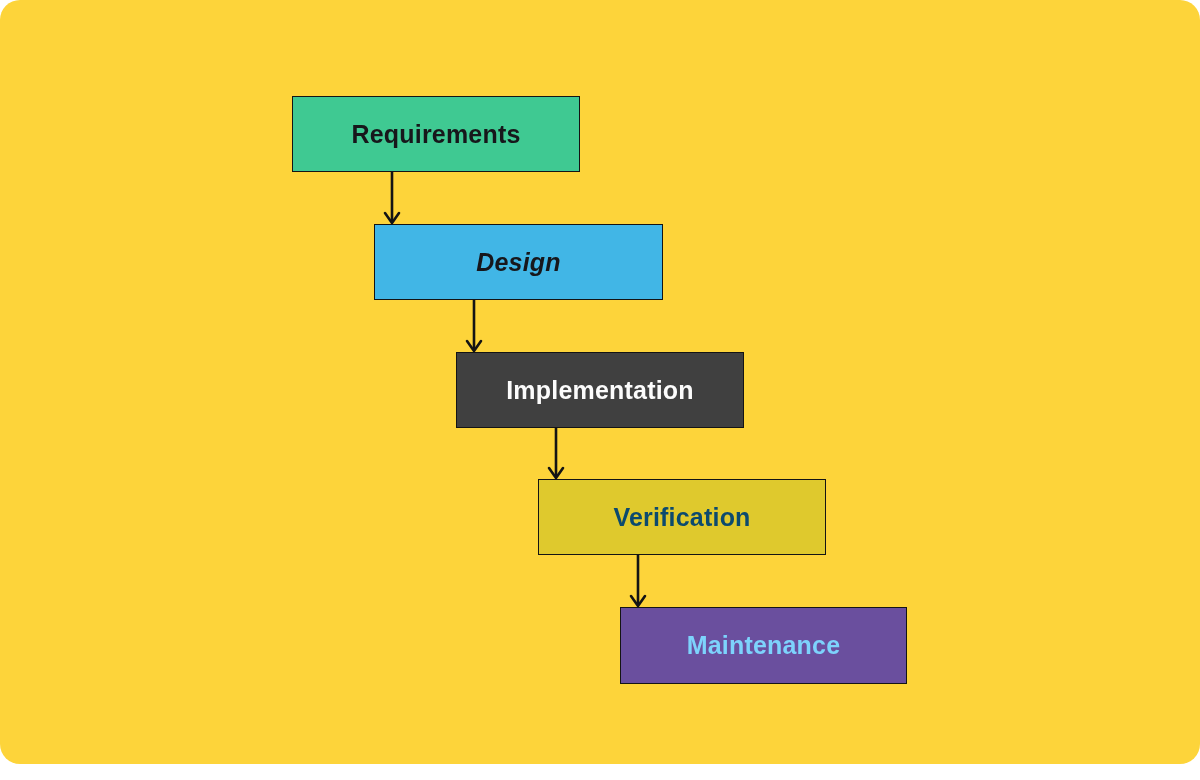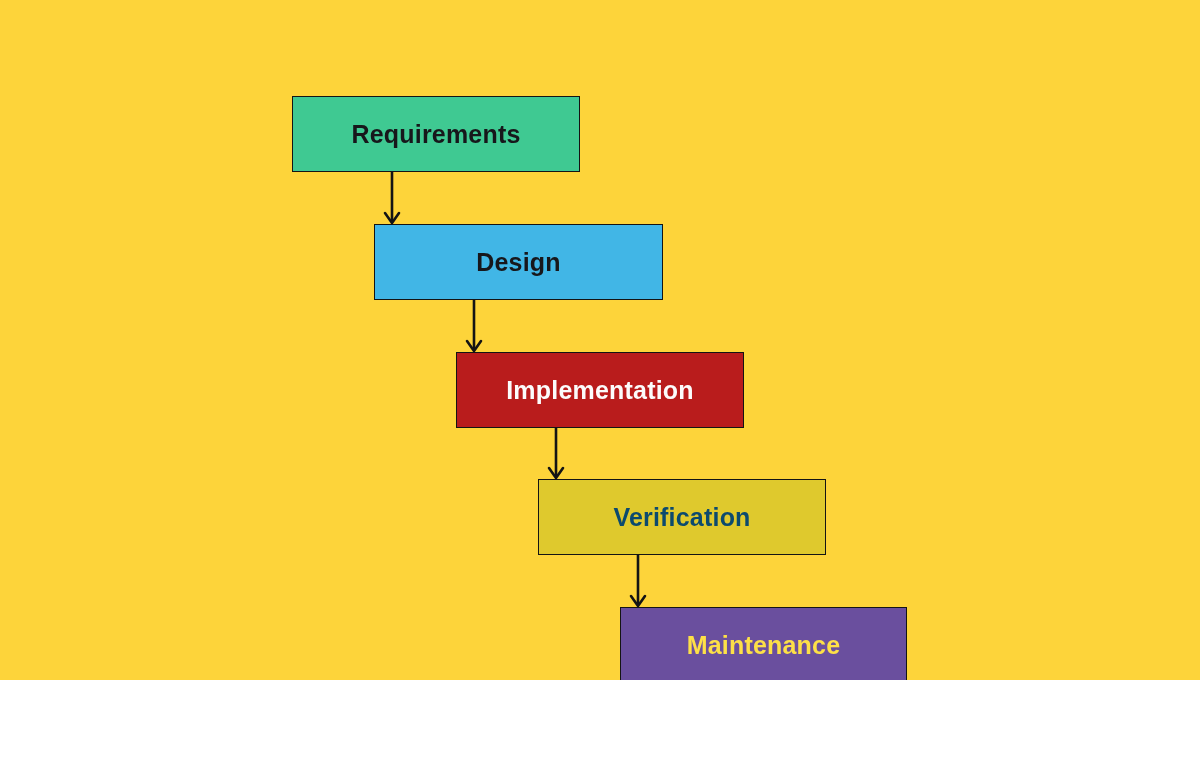--- a/index.html
+++ b/index.html
@@ -39,21 +39,21 @@
   .step-label {
     font-size: 25px;
     font-weight: bold;
     letter-spacing: 0.2px;
     white-space: nowrap;
   }
 </style>
 </head>
 <body>
 
-<div id="canvas" style="background: rgb(253, 212, 58); width: 1200px; height: 680px;">
+<div id="canvas" style="background: rgb(253, 212, 58); width: 1200px; height: 764px; border-radius: 20px;">
   <svg id="arrow-layer" xmlns="http://www.w3.org/2000/svg" viewBox="0 0 1200 780">
       <g>
         <line x1="392" y1="172" x2="392" y2="221" stroke="#141414" stroke-width="2.6"></line>
         <polyline points="385,213 392,223 399,213" fill="none" stroke="#141414" stroke-width="2.6" stroke-linecap="round" stroke-linejoin="miter"></polyline>
       </g>
       <g>
         <line x1="474" y1="300" x2="474" y2="349" stroke="#141414" stroke-width="2.6"></line>
         <polyline points="467,341 474,351 481,341" fill="none" stroke="#141414" stroke-width="2.6" stroke-linecap="round" stroke-linejoin="miter"></polyline>
       </g>
       <g>
@@ -63,25 +63,25 @@
       <g>
         <line x1="638" y1="555" x2="638" y2="604" stroke="#141414" stroke-width="2.6"></line>
         <polyline points="631,596 638,606 645,596" fill="none" stroke="#141414" stroke-width="2.6" stroke-linecap="round" stroke-linejoin="miter"></polyline>
       </g>
     </svg>
   <div id="steps-layer">
       <div class="step-box" style="left: 292px; top: 96px; width: 288px; height: 76px; background: rgb(63, 201, 146); border-color: rgb(20, 20, 20);">
         <span class="step-label" style="color: rgb(23, 23, 27);">Requirements</span>
       </div>
       <div class="step-box" style="left: 374px; top: 224px; width: 289px; height: 76px; background: rgb(65, 182, 230); border-color: rgb(20, 20, 20);">
-        <span class="step-label" style="color: rgb(23, 23, 27);">Design</span>
+        <span class="step-label" style="color: rgb(23, 23, 27); font-style: italic;">Design</span>
       </div>
-      <div class="step-box" style="left: 456px; top: 352px; width: 288px; height: 76px; background: #b91c1c; border-color: rgb(20, 20, 20);">
+      <div class="step-box" style="left: 456px; top: 352px; width: 288px; height: 76px; background: #404040; border-color: rgb(20, 20, 20);">
         <span class="step-label" style="color: rgb(252, 252, 252);">Implementation</span>
       </div>
       <div class="step-box" style="left: 538px; top: 479px; width: 288px; height: 76px; background: rgb(223, 201, 45); border-color: rgb(20, 20, 20);">
         <span class="step-label" style="color: #0c4a6e;">Verification</span>
       </div>
       <div class="step-box" style="left: 620px; top: 607px; width: 287px; height: 77px; background: rgb(106, 79, 158); border-color: rgb(20, 20, 20);">
-        <span class="step-label" style="color: #fde047;">Maintenance</span>
+        <span class="step-label" style="color: #7dd3fc;">Maintenance</span>
       </div>
     </div>
 </div>
 
 </body></html>

